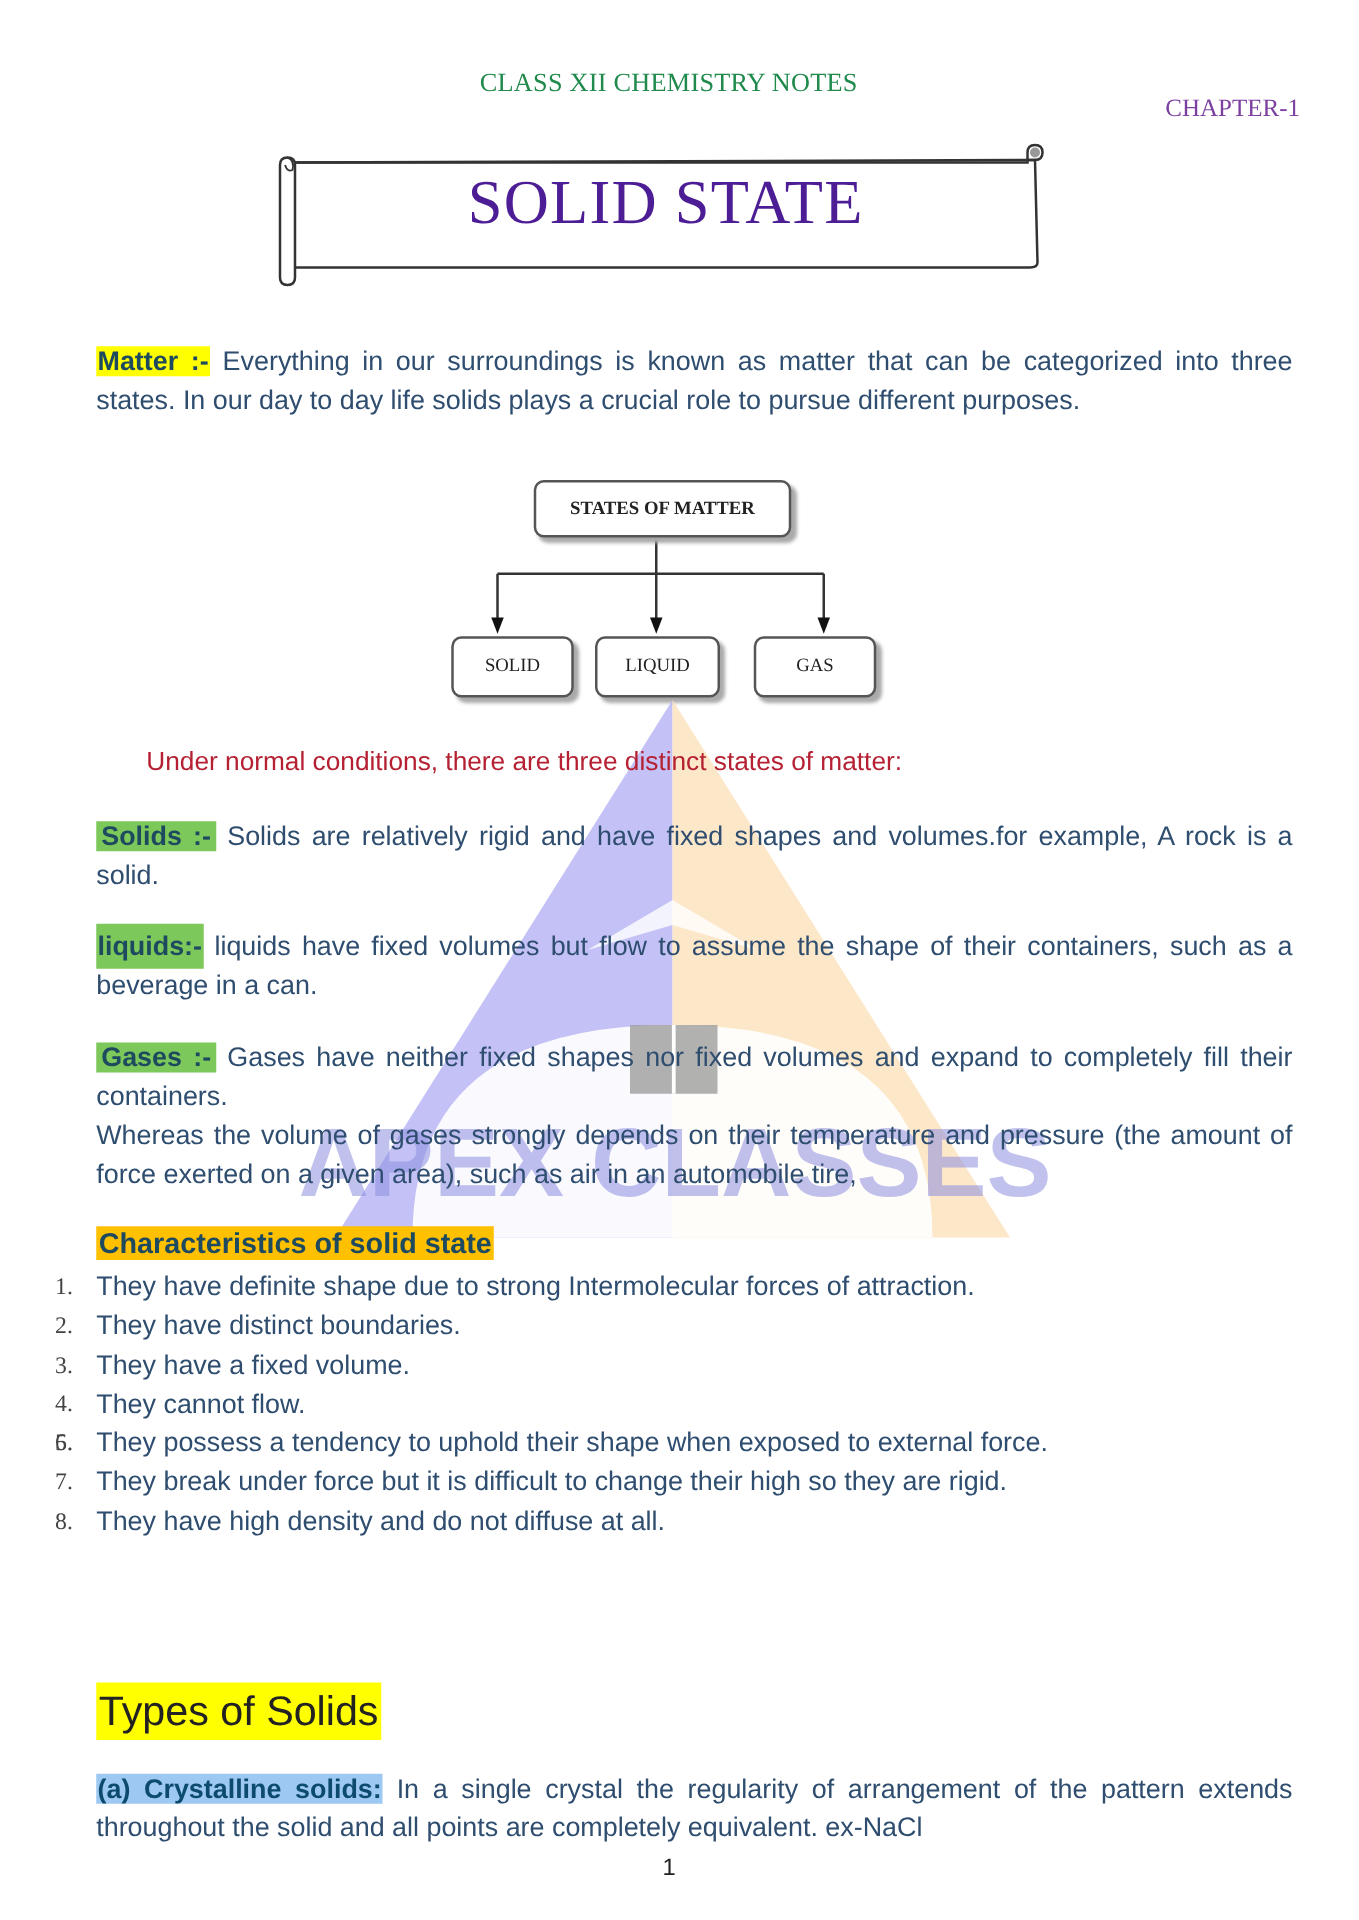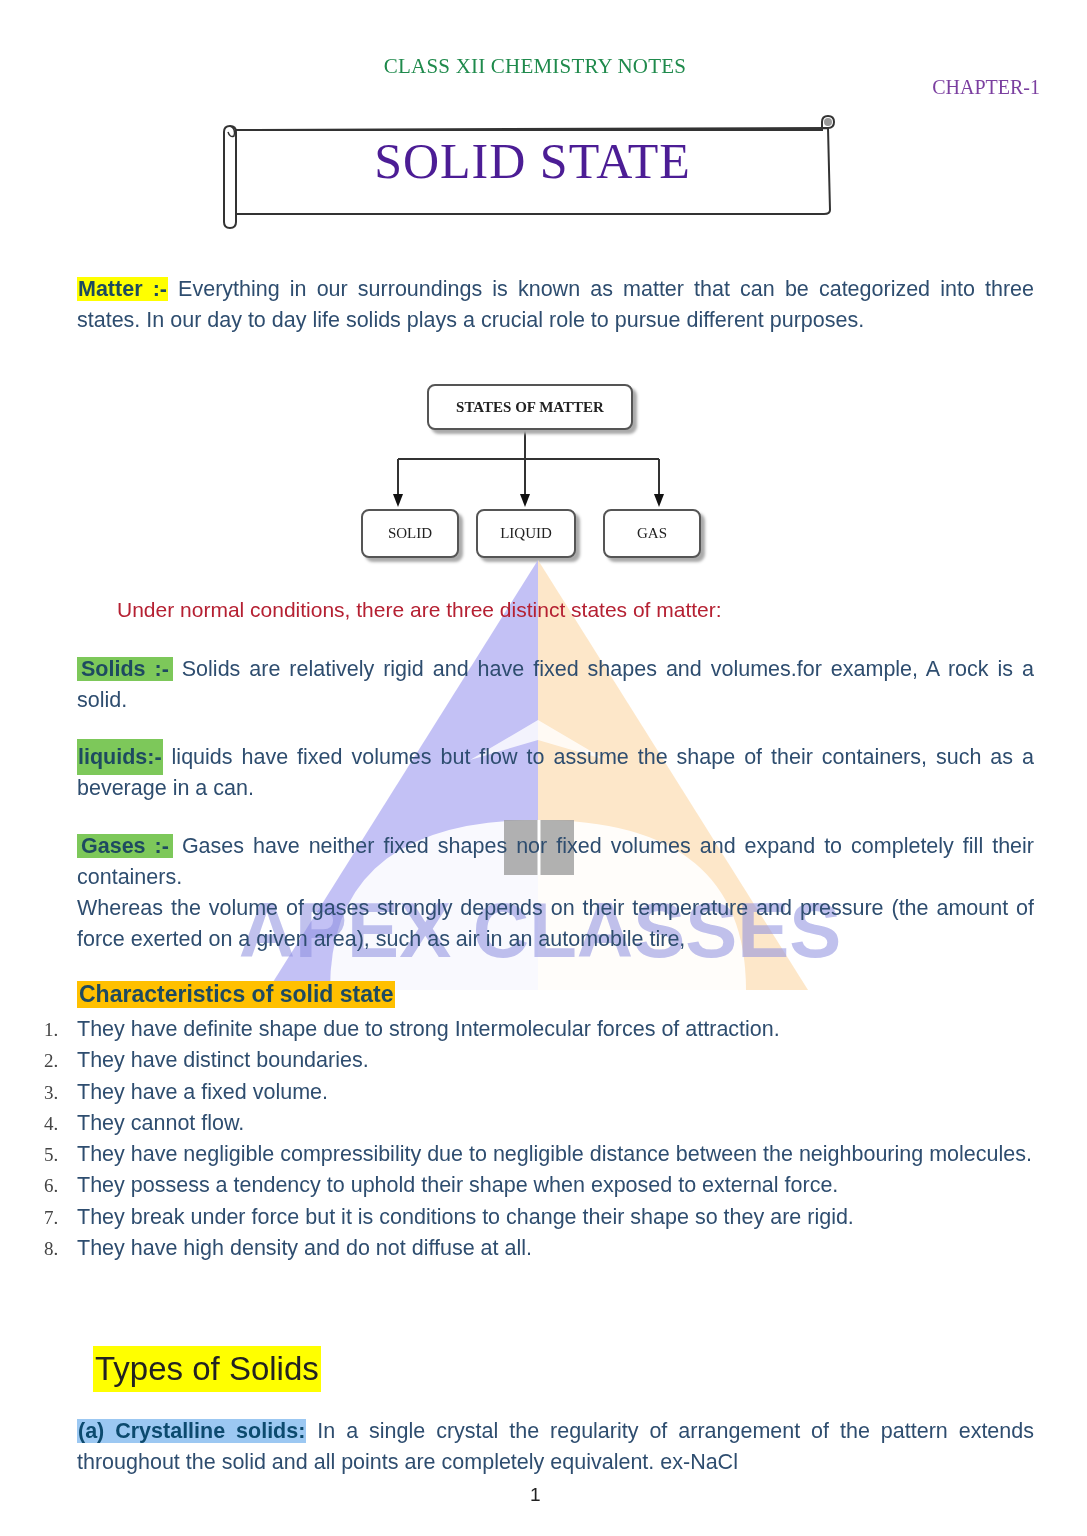--- a/index.html
+++ b/index.html
@@ -31,21 +31,21 @@
 
   
   .wm { left: 0; top: 0; width: 1087px; height: 1536px; pointer-events: none; }
 
   
   .char-title { left: 77px; top: 981px; font-size: 23px; }
   .list { left: 44px; top: 1014px; width: 990px; margin: 0; padding: 0; list-style: none; }
   .list li { position: relative; padding-left: 33px; font-size: 21.5px; line-height: 31.3px; color: #2e4d6f; text-align: justify; }
   .list li .num { position: absolute; left: 0; top: 0; font-family: "Liberation Serif", serif; font-size: 19px; color: #444; }
 
-  .types { left: 77px; top: 1346px; font-size: 33px; background: #ffff00; color: #222; padding: 2px 2px; line-height: 42px; margin-left: 16px; }
+  .types { left: 77px; top: 1346px; font-size: 33px; background: #ffff00; color: #222; padding: 2px 2px; line-height: 42px; }
   .page-num { left: 530px; top: 1484px; font-size: 19px; color: #222; }
 </style>
 </head>
 <body>
 
 <div class="abs serif class-title">CLASS XII  CHEMISTRY  NOTES</div>
 <div class="abs serif chapter">CHAPTER-1</div>
 
 <svg class="abs scroll" viewBox="0 0 620 116">
   <path d="M16 16 L604 16 L604 8 Q604 2 610 2 Q616 2 616 8 Q616 14 610 14 L604 14" fill="none" stroke="#333" stroke-width="2"></path>
@@ -99,23 +99,23 @@
   <span class="hl-green">Gases :-</span><span> Gases have neither fixed shapes nor fixed volumes and expand to completely fill their containers.</span>
 </div>
 <div class="abs para" style="top:893px;">Whereas the volume of gases strongly depends on their temperature and pressure (the amount of force exerted on a given area), such as air in an automobile tire,</div>
 
 <div class="abs char-title hl-orange">Characteristics of solid state</div>
 <ol class="abs list">
   <li><span class="num">1.</span><span>They have definite shape due to strong Intermolecular forces of attraction.</span></li>
   <li><span class="num">2.</span><span>They have distinct boundaries.</span></li>
   <li><span class="num">3.</span><span>They have a fixed volume.</span></li>
   <li><span class="num">4.</span><span>They cannot flow.</span></li>
-  <li><span class="num">5.</span><span>They have negligible compressibility due to negligible distance between the neighbouring molecules.</span></li>
+  <li><span class="num">5.</span></li>
   <li><span class="num">6.</span><span>They possess a tendency to uphold their shape when exposed to external force.</span></li>
-  <li><span class="num">7.</span><span>They break under force but it is conditions to change their shape so they are rigid.</span></li>
+  <li><span class="num">7.</span><span>They break under force but it is difficult to change their high so they are rigid.</span></li>
   <li><span class="num">8.</span><span>They have high density and do not diffuse at all.</span></li>
 </ol>
 
 <div class="abs types">Types of Solids</div>
 <div class="abs para" style="top:1416px;">
   <span class="hl-blue">(a) Crystalline solids:</span><span> In a single crystal the regularity of arrangement of the pattern extends throughout the solid and all points are completely equivalent. ex-NaCl</span>
 </div>
 
 <div class="abs page-num">1</div>
 

